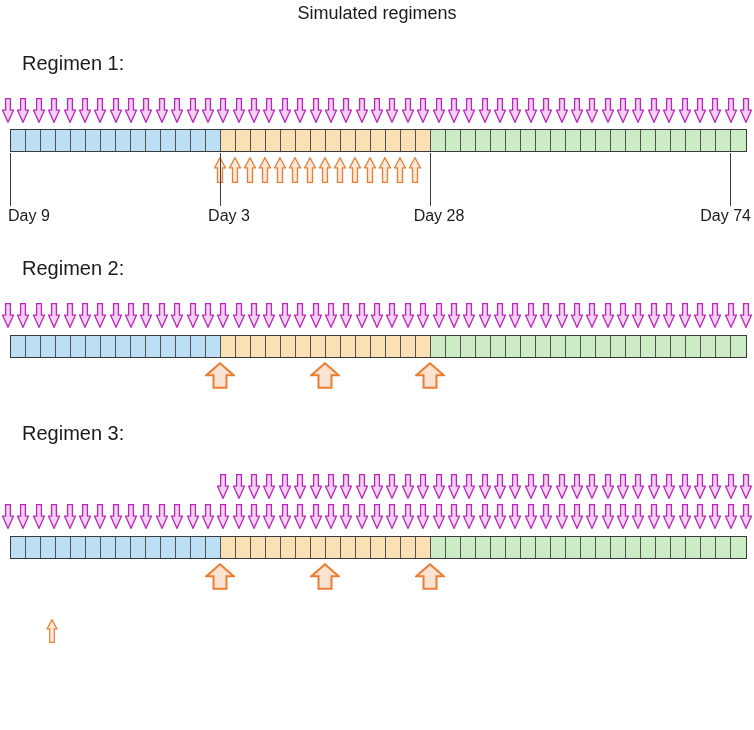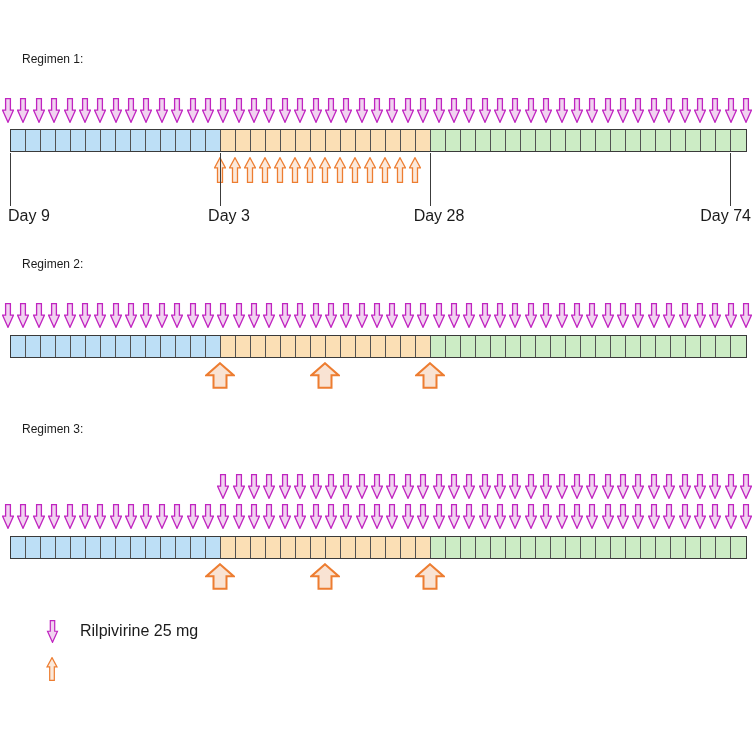--- a/index.html
+++ b/index.html
@@ -1,38 +1,39 @@
 <!DOCTYPE html>
 <html><head>
 <meta charset="utf-8">
 <style>
   html,body{margin:0;padding:0;background:#ffffff;}
   .canvas{
     position:relative;width:754px;height:730px;background:#ffffff;overflow:hidden;
     font-family:"Liberation Sans","DejaVu Sans",sans-serif;color:#1b1b1b;
   }
   .title{position:absolute;top:3px;left:0;width:100%;text-align:center;font-size:18px;}
-  .regimen-label{position:absolute;left:22px;font-size:12px;white-space:nowrap;}
+  .regimen-label{position:absolute;left:22px;font-size:20px;white-space:nowrap;}
   .rl-1{top:52px}.rl-2{top:257px}.rl-3{top:422px}
   .overlay{position:absolute;left:0;top:0;width:754px;height:730px;}
   .bar{position:absolute;left:10px;height:21px;display:flex;border:1.5px solid #3a3a3a;background:#fff;}
   .cell{flex:0 0 auto;width:14px;height:21px;border-right:1px solid #525252;}
   .cell:last-child{width:15px;border-right:none;}
   .arrow{position:absolute;}
   .tick{position:absolute;width:1px;background:#3c3c3c;}
   .day-label{position:absolute;font-size:16px;white-space:nowrap;}
   .legend{position:absolute;left:34px;top:612px;}
   .legend-row{display:flex;align-items:center;height:38px;}
   .legend-icon{width:36px;display:flex;justify-content:center;align-items:center;}
   .legend-label{margin-left:10px;font-size:16px;white-space:nowrap;}
 </style>
 </head>
 <body>
 
 <div class="canvas">
+  <div class="title">Simulated regimens</div>
 
   <div class="regimen-label rl-1">Regimen 1:</div>
   <div class="regimen-label rl-2">Regimen 2:</div>
   <div class="regimen-label rl-3">Regimen 3:</div>
 
   <div class="overlay" id="overlay">
       <svg viewBox="0 0 12 25" width="12" height="25" class="arrow" style="left: 2px; top: 98px;">
         <polygon points="3.6,0.7 8.4,0.7 8.4,12.2 11.4,12.2 6,24.3 0.6,12.2 3.6,12.2" fill="#F1D3F0" stroke="#C024C0" stroke-width="1.3" stroke-linejoin="miter"></polygon>
       </svg>
       <svg viewBox="0 0 12 25" width="12" height="25" class="arrow" style="left: 17.375px; top: 98px;">
@@ -795,28 +796,20 @@
       </svg>
       <svg viewBox="0 0 30 27" width="30" height="27" class="arrow" style="left: 310px; top: 563px;">
         <polygon points="15,1.2 28.6,13.2 21.5,13.2 21.5,25.8 8.5,25.8 8.5,13.2 1.4,13.2" fill="#F9E3D3" stroke="#ED7D31" stroke-width="2" stroke-linejoin="miter"></polygon>
       </svg>
       <svg viewBox="0 0 30 27" width="30" height="27" class="arrow" style="left: 415px; top: 563px;">
         <polygon points="15,1.2 28.6,13.2 21.5,13.2 21.5,25.8 8.5,25.8 8.5,13.2 1.4,13.2" fill="#F9E3D3" stroke="#ED7D31" stroke-width="2" stroke-linejoin="miter"></polygon>
       </svg>
     </div>
 
   <div class="legend">
-    <div class="legend-row">
-      <span class="legend-icon" id="li-0">
-          <svg viewBox="0 0 12 25" width="13" height="23">
-            <polygon points="3.6,0.7 8.4,0.7 8.4,12.2 11.4,12.2 6,24.3 0.6,12.2 3.6,12.2" fill="#F1D3F0" stroke="#C024C0" stroke-width="1.3" stroke-linejoin="miter"></polygon>
-          </svg>
-        </span>
-      <span class="legend-label">Rilpivirine 25 mg</span>
-    </div>
     <div class="legend-row">
       <span class="legend-icon" id="li-1">
           <svg viewBox="0 0 12 26" width="12" height="24">
             <polygon points="6,0.7 11.4,10.8 8.5,10.8 8.5,25.3 3.5,25.3 3.5,10.8 0.6,10.8" fill="#FBE9DB" stroke="#ED7D31" stroke-width="1.3" stroke-linejoin="miter"></polygon>
           </svg>
         </span>
     </div>
   </div>
 </div>
 

